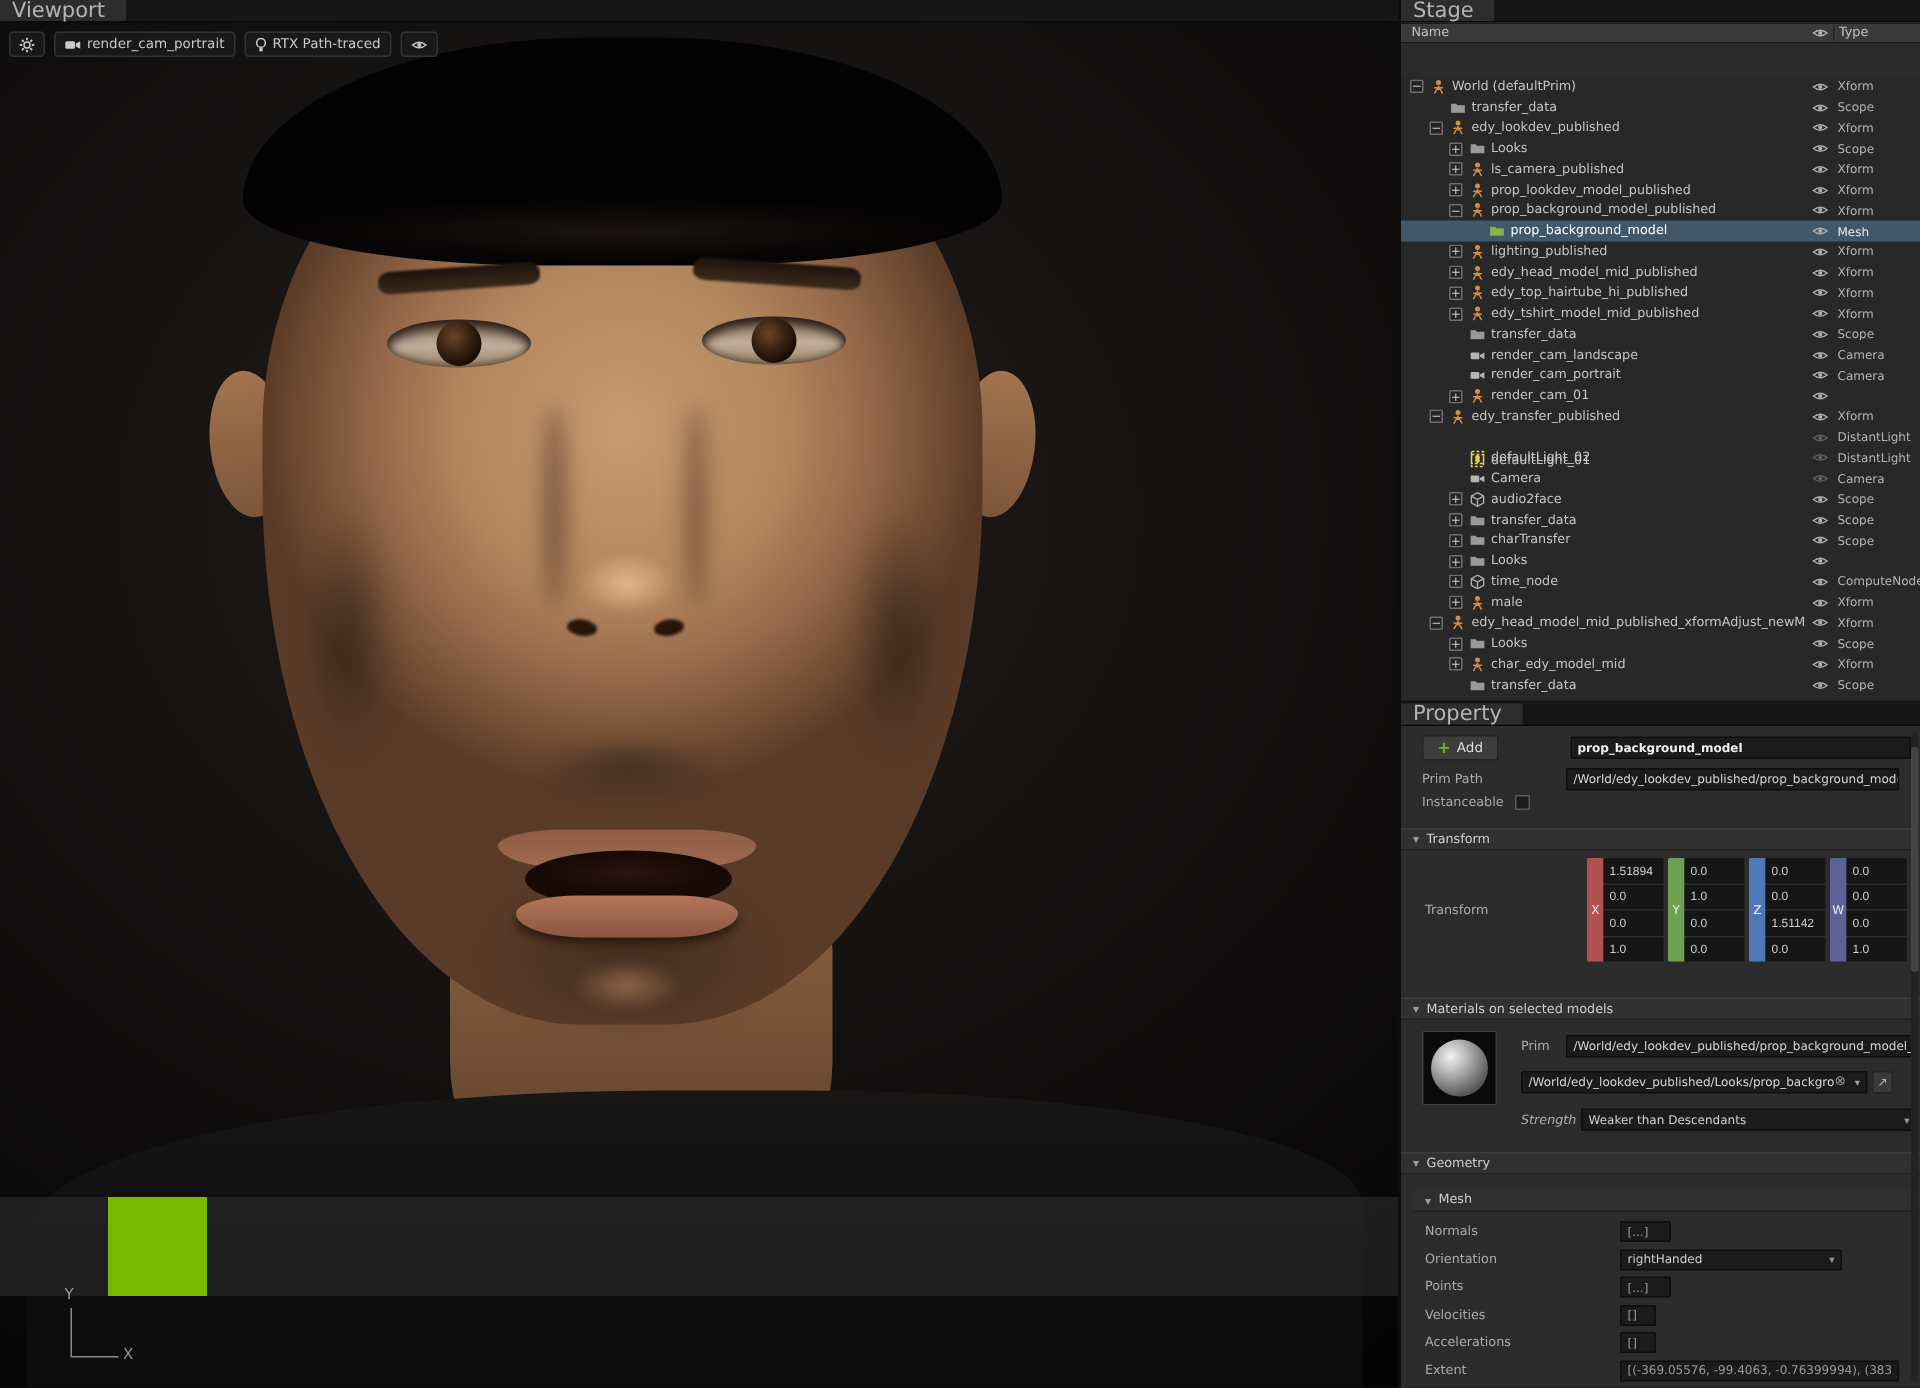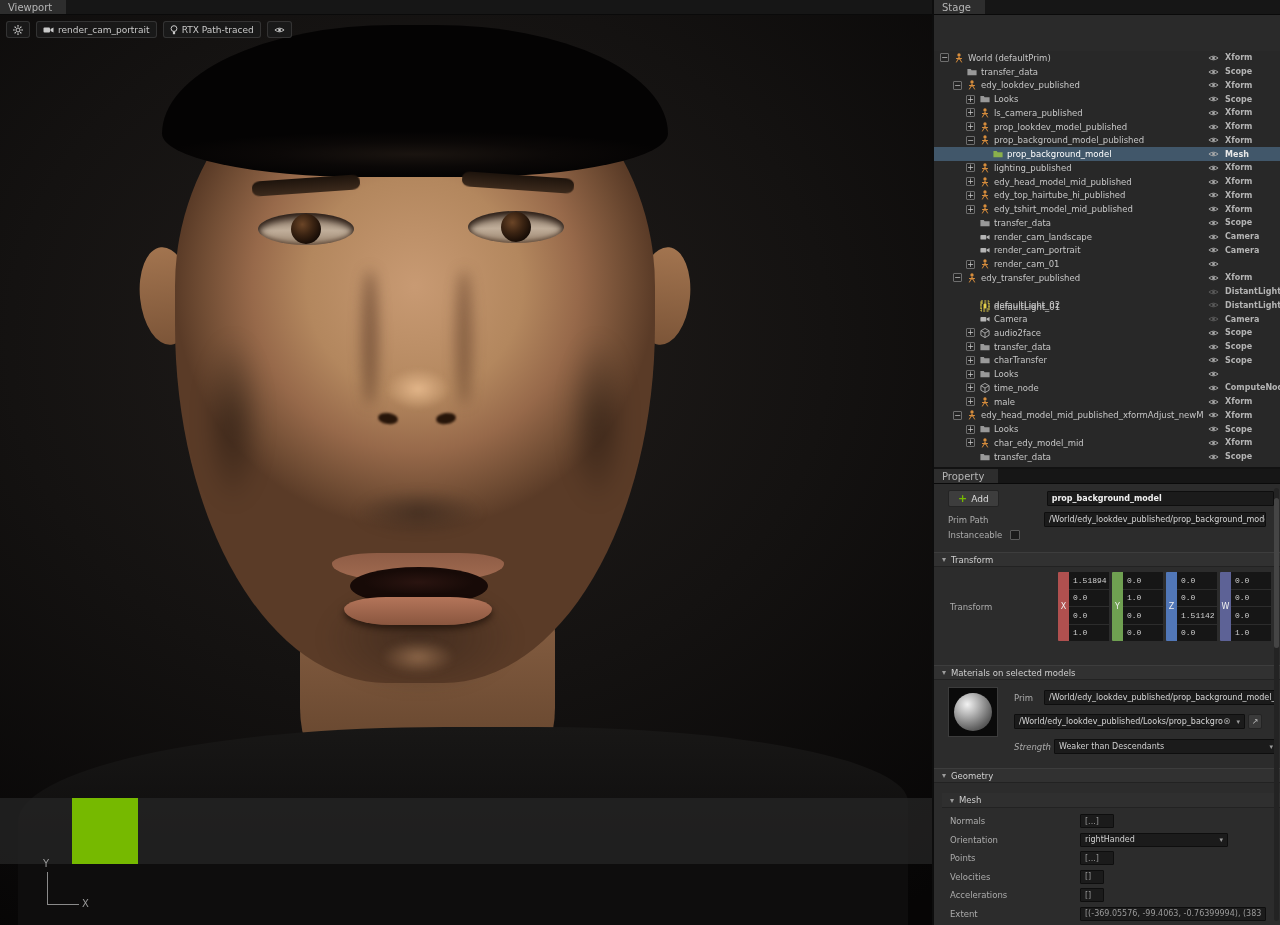--- a/index.html
+++ b/index.html
@@ -5,21 +5,21 @@
   html,body{margin:0;padding:0;width:1280px;height:925px;overflow:hidden;background:#1e1e1e;
     font-family:"DejaVu Sans","Liberation Sans",sans-serif;}
   *{box-sizing:border-box;}
   button{border:none;background:none;font-family:inherit;cursor:pointer;}
 
   .app{position:absolute;inset:0;}
 
   
   .viewport{position:absolute;left:0;top:0;width:932px;height:925px;background:#000;}
   .tabbar{height:15px;background:#161616;display:flex;align-items:stretch;border-bottom:1px solid #0a0a0a;}
-  .tab{background:#2d2d2d;color:#b5b5b5;font-size:10px;line-height:15px;padding:0 14px 0 8px;}
+  .tab{background:#2d2d2d;color:#b5b5b5;font-size:14px;line-height:15px;padding:0 14px 0 8px;}
   .vp-content{position:absolute;left:0;top:15px;right:0;bottom:0;overflow:hidden;background:#0a0a0a;}
 
   
   .face-art{position:absolute;inset:0;}
   .face-art div{position:absolute;}
   .fa-bg{inset:0;background:radial-gradient(820px 700px at 45% 36%, #211d1b 0%, #141211 50%, #060505 100%);}
   .fa-neck{left:300px;top:575px;width:255px;height:235px;background:linear-gradient(180deg,#8a6245,#6e4c33 55%,#573b27);
     border-radius:30% 30% 45% 45% / 18% 18% 50% 50%;}
   .fa-jawshadow{left:305px;top:585px;width:245px;height:70px;background:radial-gradient(closest-side,#000 0%,transparent 75%);opacity:.55;filter:blur(8px);}
   .fa-shirt{left:18px;top:712px;width:890px;height:200px;background:linear-gradient(180deg,#181716,#0e0d0d 60%);
@@ -99,21 +99,21 @@
   .tr-name{flex:1;display:flex;align-items:center;min-width:0;overflow:hidden;white-space:nowrap;}
   .exp{width:9px;height:9px;line-height:8px;font-size:8px;text-align:center;border:1px solid #6e6e6e;background:#242424;
     color:#ccc;margin-right:3px;flex:none;border-radius:1px;}
   .exp.spacer{border:none;background:none;}
   .ticon-wrap{width:13px;flex:none;display:flex;justify-content:center;margin-right:3px;}
   .ticon{width:10px;height:10px;display:block;}
   .tr-label{overflow:hidden;white-space:nowrap;}
   .tr-eye{width:18px;flex:none;display:flex;justify-content:center;color:#adadad;}
   .tr-eye.dim{color:#5d5d5d;}
   .tr-eye svg{width:11px;height:8px;display:block;}
-  .tr-type{width:58px;flex:none;padding-left:3px;font-size:8px;color:#b4b4b4;overflow:hidden;white-space:nowrap;font-weight:bold;}
+  .tr-type{width:58px;flex:none;padding-left:3px;font-size:8px;color:#b4b4b4;overflow:hidden;white-space:nowrap;}
   .tree-row.selected .tr-type{color:#e8e8e8;}
 
   
   .prop{position:absolute;left:0;top:467px;right:0;bottom:0;background:#2c2c2c;border-top:2px solid #121212;}
   .prop-content{position:absolute;left:0;top:15px;right:0;bottom:0;}
   .prop-content .row{position:absolute;display:flex;align-items:center;}
   .plabel{color:#ababab;font-size:8.5px;}
   .pinput{background:#1b1b1b;border:1px solid #0e0e0e;color:#d6d6d6;font-size:8px;height:15px;
     display:flex;align-items:center;padding:0 4px;white-space:nowrap;overflow:hidden;border-radius:1px;}
   .add-btn{display:flex;align-items:center;gap:4px;height:17px;padding:0 9px;background:#3d3d3d;border:1px solid #242424;
@@ -121,21 +121,21 @@
   .add-plus{color:#76b900;font-weight:bold;font-size:11px;line-height:10px;}
   .checkbox{width:10px;height:10px;background:#1b1b1b;border:1px solid #5a5a5a;border-radius:1px;}
   .sec-header{position:absolute;left:0;right:0;height:15px;display:flex;align-items:center;gap:5px;
     background:#313131;border-top:1px solid #3d3d3d;border-bottom:1px solid #222;color:#cfcfcf;font-size:8.5px;padding-left:8px;}
   .sec-caret{color:#9c9c9c;font-size:8px;}
   .matrix{position:absolute;display:flex;gap:3px;}
   .mcol{display:flex;}
   .maxis{width:11px;display:flex;align-items:center;justify-content:center;color:#f0f0f0;font-size:8px;border-radius:1px 0 0 1px;}
   .mvals{display:flex;flex-direction:column;gap:1px;width:40px;}
   .mcell{height:16.5px;background:#161616;color:#cfcfcf;font-size:8px;display:flex;align-items:center;padding-left:4px;
-    font-family:Liberation Mono, monospace;}
+    font-family:Liberation Sans, sans-serif;}
   .sphere-thumb{position:absolute;width:50px;height:50px;background:#0a0a0a;border:1px solid #3c3c3c;}
   .sphere-ball{position:absolute;left:5px;top:5px;width:38px;height:38px;border-radius:50%;
     background:radial-gradient(circle at 35% 30%, #f2f2f2 0%, #b5b5b5 30%, #606060 70%, #2a2a2a 100%);}
   .dd-arrow{color:#9c9c9c;font-size:7px;margin-left:auto;padding-left:3px;}
   .clear-icon{color:#9c9c9c;font-size:9px;line-height:9px;margin-left:auto;}
   .ext-btn{width:14px;height:15px;background:#3a3a3a;border:1px solid #242424;display:flex;align-items:center;justify-content:center;
     color:#bbb;font-size:8px;border-radius:2px;}
   .geo-fields{position:absolute;left:0;right:4px;}
   .geo-row{display:flex;align-items:center;height:14px;margin-bottom:4.5px;}
   .geo-label{width:146px;padding-left:16px;color:#ababab;font-size:8.5px;flex:none;}
@@ -248,20 +248,30 @@
 
     </div>
   </div>
 
   <div class="right-panel">
 
     <div class="stage">
       <div class="tabbar">
         <div class="tab">Stage</div>
       </div>
+      <div class="stage-header">
+        <div class="sh-name">Name</div>
+        <div class="sh-eye">
+          <svg width="11" height="8" viewBox="0 0 12 8">
+              <path d="M1 4 Q6 0 11 4 Q6 8 1 4 Z" fill="none" stroke="#b5b5b5"></path>
+              <circle cx="6" cy="4" r="1.5" fill="#b5b5b5"></circle>
+            </svg>
+        </div>
+        <div class="sh-type">Type</div>
+      </div>
       <div class="stage-tree">
           <div class="tree-row">
             <div class="tr-name" style="padding-left: 6px;">
               <span class="exp">−</span>
               <span class="ticon-wrap">
                 <svg class="ticon" viewBox="0 0 10 12">
                   <circle cx="5" cy="2.4" r="2" fill="#d78d3c"></circle>
                   <path d="M5 4.8 V8.4 M5 5.4 L1.7 11.3 M5 5.4 L8.3 11.3 M1.5 6.6 L8.5 6.6" stroke="#d78d3c" stroke-width="1.2" fill="none"></path>
                 </svg>
               </span>

